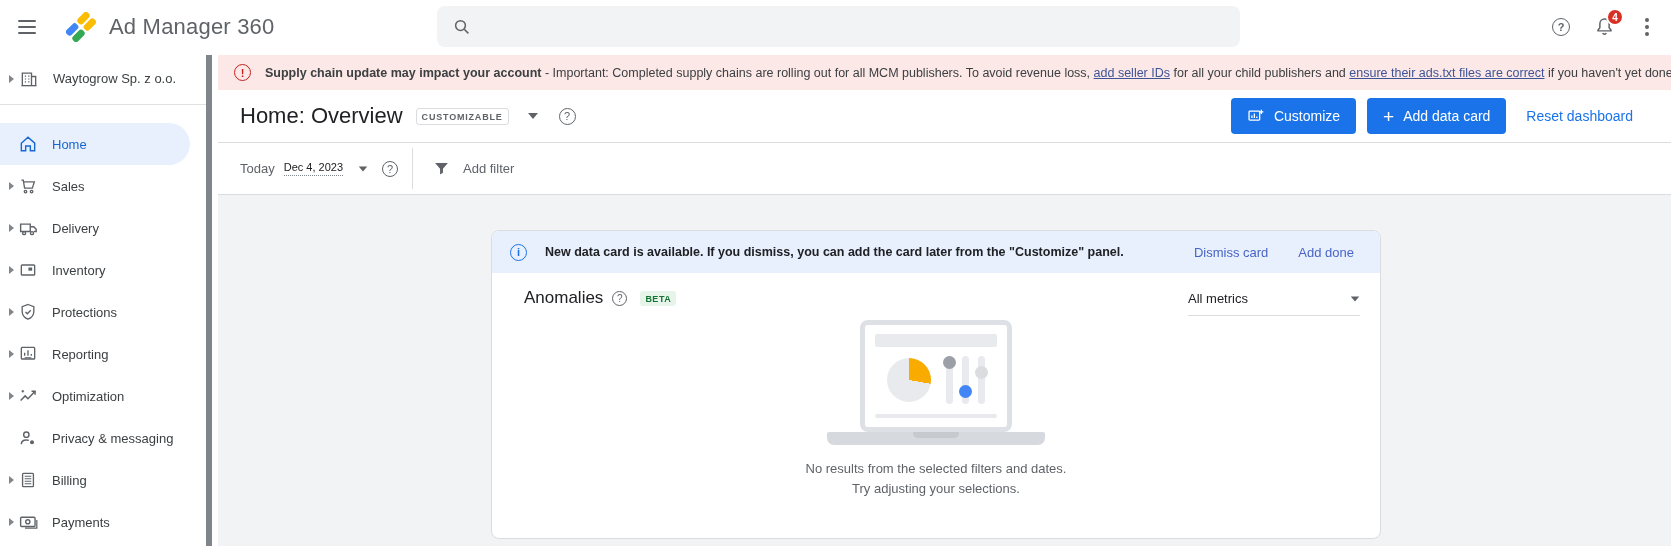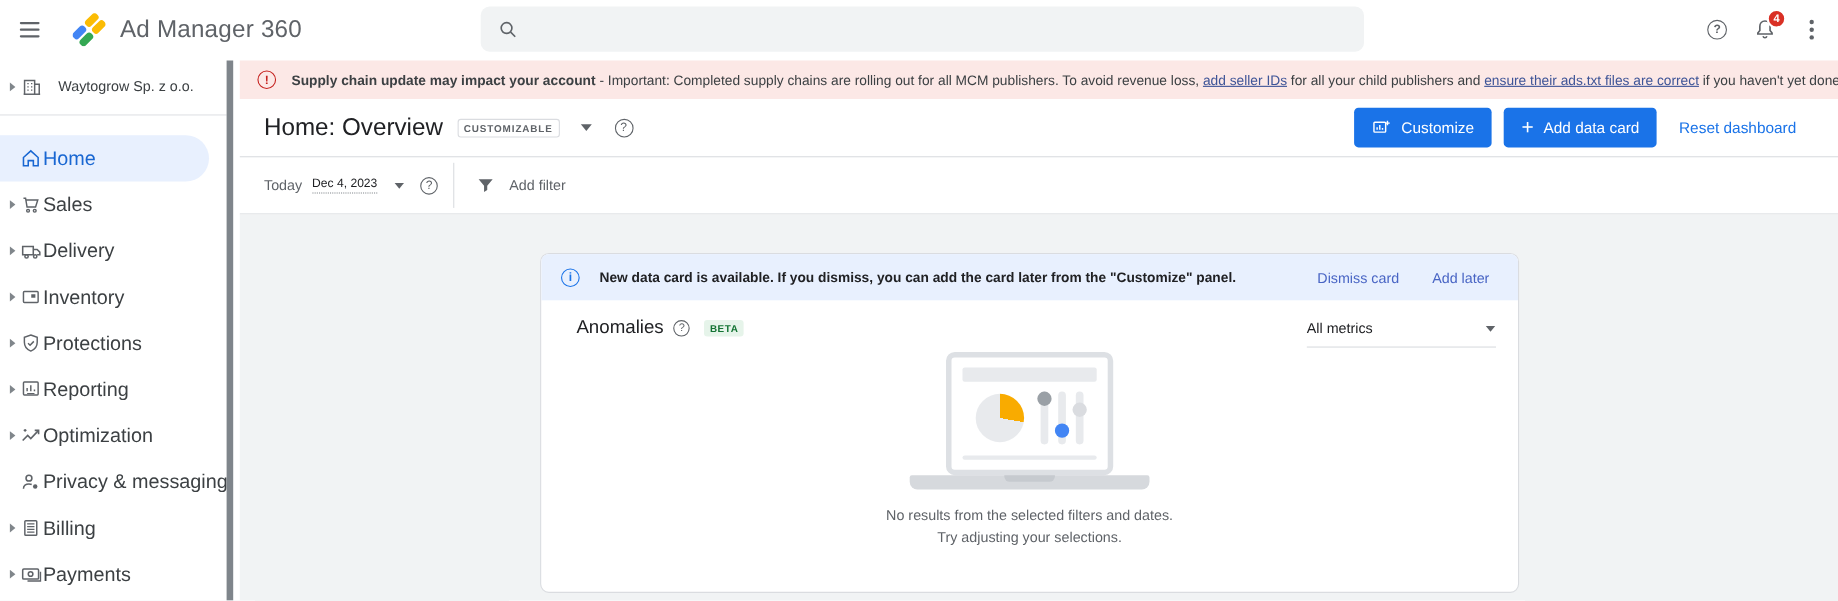--- a/index.html
+++ b/index.html
@@ -23,21 +23,21 @@
 
   
   .sidebar { position:absolute; top:53px; left:0; width:206px; height:493px; background:#fff; }
   .account-row { display:flex; align-items:center; height:52px; padding-left:9px; border-bottom:1px solid #dfe1e5; cursor:pointer; }
   .account-label { font-size:13px; color:#3c4043; margin-left:13px; }
   .tri-right { width:0; height:0; border-left:5px solid #80868b; border-top:4px solid transparent; border-bottom:4px solid transparent; }
   .nav { padding-top:18px; }
   .nav-item { height:42px; display:flex; align-items:center; cursor:pointer; }
   .arrow-slot { width:12px; margin-left:5px; display:flex; justify-content:center; flex-shrink:0; }
   .nav-icon { width:22px; height:22px; display:flex; align-items:center; justify-content:center; flex-shrink:0; }
-  .nav-label { font-size:18px; color:#3c4043; white-space:nowrap; }
+  .nav-label { margin-left:13px; font-size:13px; color:#3c4043; white-space:nowrap; }
   .nav-item.selected { background:#e8f0fe; border-radius:0 21px 21px 0; width:190px; }
   .nav-item.selected .nav-label { color:#1967d2; }
   .scrollbar { position:absolute; left:206px; top:55px; width:6px; height:491px; background:#7f858b; }
 
   
   .main { position:absolute; left:218px; top:55px; width:1453px; height:491px; background:#fff; }
   .alert-banner { height:35px; background:#fce8e6; display:flex; align-items:center; gap:14px; padding:0 16px; white-space:nowrap; overflow:hidden; }
   .alert-icon { width:17px; height:17px; border:1.8px solid #c5221f; border-radius:50%; color:#c5221f; font-size:11px; font-weight:bold; display:flex; align-items:center; justify-content:center; flex-shrink:0; }
   .alert-text { font-size:12.5px; color:#3c4043; }
   .alert-text b { font-weight:bold; }
@@ -352,21 +352,21 @@
   </div>
 
   <div class="content">
     <div class="card">
 
       <div class="info-banner">
         <div class="info-icon">i</div>
         <div class="info-msg">New data card is available. If you dismiss, you can add the card later from the "Customize" panel.</div>
         <div class="info-links">
           <span class="card-link">Dismiss card</span>
-          <span class="card-link">Add later</span>
+          <span class="card-link">Add done</span>
         </div>
       </div>
 
       <div class="anomalies-row">
         <div class="anom-left">
           <span class="anomalies-title">Anomalies</span>
           <span class="help-circle anom-help">?</span>
           <span class="beta-badge">BETA</span>
         </div>
         <div class="metrics-dropdown">

